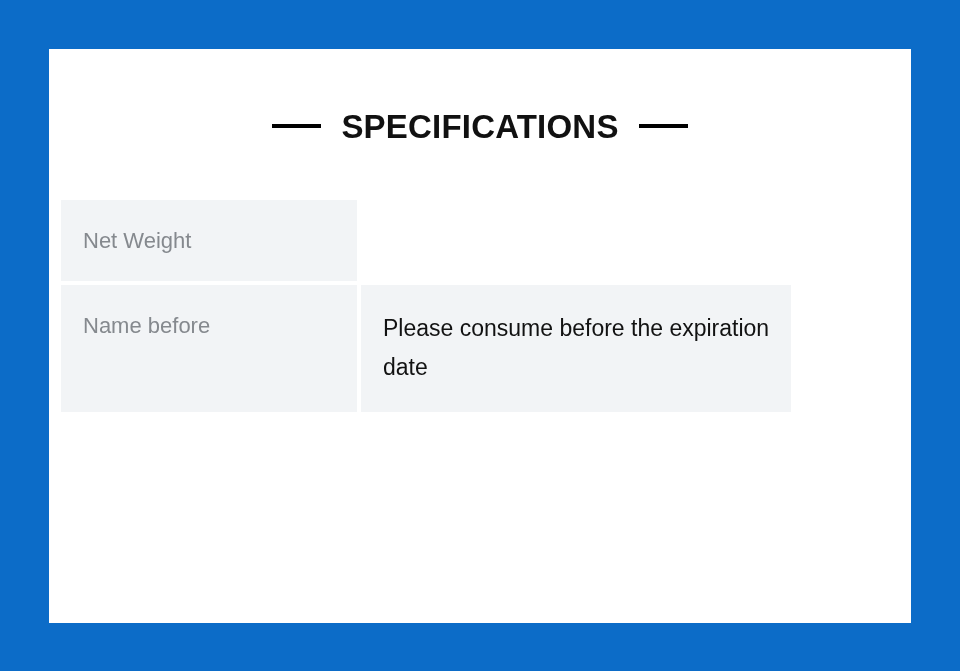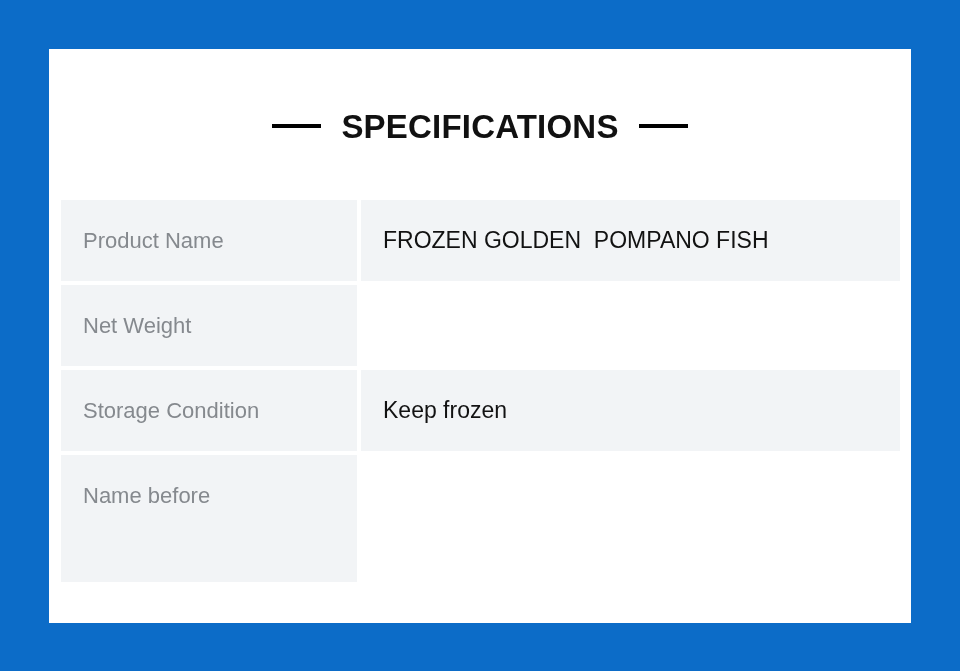--- a/index.html
+++ b/index.html
@@ -122,33 +122,26 @@
   <div class="card">
 
     <div class="title-row">
       <span class="title-dash"></span>
       <span class="title-text">SPECIFICATIONS</span>
       <span class="title-dash"></span>
     </div>
 
     <div class="spec-table">
 
-      <div class="spec-row">
-        <div class="spec-label">Product Name</div>
-        <div class="spec-value">FROZEN GOLDEN  POMPANO FISH</div>
-      </div>
 
       <div class="spec-row">
         <div class="spec-label">Net Weight</div>
       </div>
 
-      <div class="spec-row">
-        <div class="spec-label">Storage Condition</div>
-        <div class="spec-value">Keep frozen</div>
-      </div>
 
       <div class="spec-row tall">
         <div class="spec-label">Name before</div>
+        <div class="spec-value">Please consume before the expiration date</div>
       </div>
 
     </div>
   </div>
 </div>
 
 </body></html>

